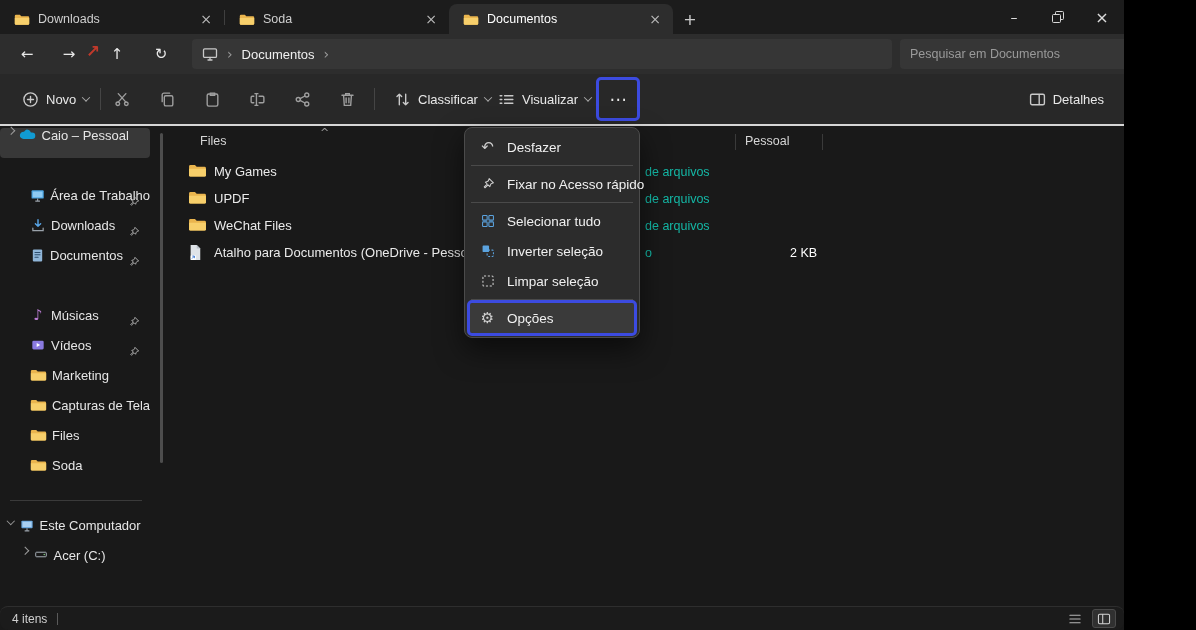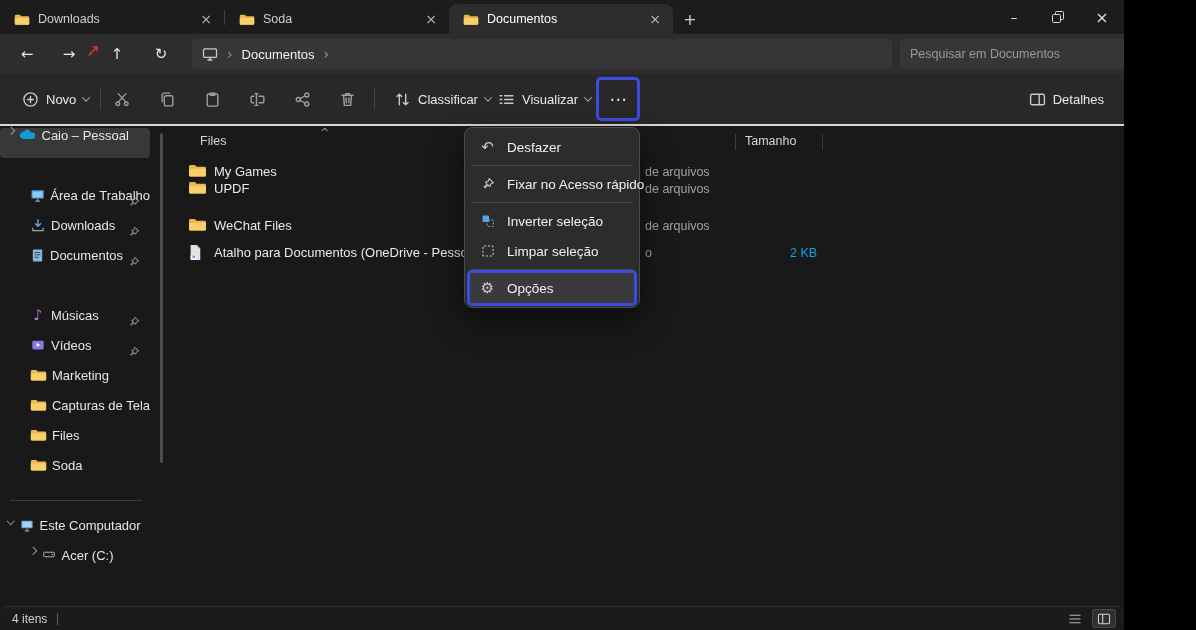--- a/index.html
+++ b/index.html
@@ -45,39 +45,39 @@
   .more-wrap { position:absolute; left:599px; top:6px; width:38px; height:38px; }
   .more-btn { width:38px; height:38px; display:flex; align-items:center; justify-content:center; font-size:17px; color:#e8e8e8; border-radius:4px; }
   .anno { position:absolute; border:3px solid #3c4be0; border-radius:5px; pointer-events:none; }
   .more-anno { left:-3px; top:-3px; right:-3px; bottom:-3px; }
   .brightline { position:absolute; top:124px; left:0; right:0; height:2px; background:#d6d6d6; }
 
   
   .sidebar { position:absolute; top:127px; left:0; width:164px; bottom:24px; background:#191919; }
   .side-item { position:absolute; left:0; width:150px; height:30px; display:flex; align-items:flex-start; gap:5px; padding-left:30px; color:#e6e6e6; font-size:13px; white-space:nowrap; }
   .side-item.has-chev { padding-left:8px; }
-  .side-item.indent { padding-left:30px; }
+  .side-item.indent { padding-left:22px; }
   .side-item.selected { background:#383838; border-radius:4px; }
   .chev-r { width:5.5px; height:5.5px; border-right:1.3px solid #9a9a9a; border-bottom:1.3px solid #9a9a9a; transform:rotate(-45deg); flex:0 0 auto; }
   .chev-d { width:5.5px; height:5.5px; border-right:1.3px solid #9a9a9a; border-bottom:1.3px solid #9a9a9a; transform:rotate(45deg); flex:0 0 auto; }
   .pin { position:absolute; right:10px; top:8px; }
   .side-sep { position:absolute; left:10px; width:132px; height:1px; background:#3a3a3a; }
   .side-scroll { position:absolute; right:1px; top:6px; width:3px; height:330px; background:#4d4d4d; border-radius:2px; }
 
   
   .main { position:absolute; top:127px; left:170px; right:0; bottom:24px; }
   .col-name { position:absolute; left:30px; top:7px; color:#d6d6d6; font-size:12.5px; }
   .col-caret { position:absolute; left:150px; top:-1px; color:#9a9a9a; font-size:11px; }
   .col-size { position:absolute; left:575px; top:7px; color:#d6d6d6; font-size:12.5px; }
   .col-div { position:absolute; top:7px; width:1px; height:16px; background:#3a3a3a; }
   .file-row { position:absolute; left:0; right:8px; height:27px; border-radius:3px; }
   .fi { position:absolute; left:18px; top:5px; }
   .fname { position:absolute; left:44px; top:6px; color:#eaeaea; font-size:13px; white-space:nowrap; }
-  .ftype { position:absolute; left:475px; top:7px; color:#a3a3a3; font-size:12.5px; }
-  .fsize { position:absolute; left:620px; top:7px; color:#0ea5e9; font-size:12.5px; }
+  .ftype { position:absolute; left:475px; top:7px; color:#14b8a6; font-size:12.5px; }
+  .fsize { position:absolute; left:620px; top:7px; color:#ffffff; font-size:12.5px; }
 
   
   .menu { position:absolute; left:464px; top:127px; width:176px; background:#2c2c2c; border:1px solid #4b4b4b; border-radius:8px; padding:4px; box-shadow:0 12px 28px rgba(0,0,0,.55); z-index:10; }
   .menu-item { position:relative; height:30px; display:flex; align-items:center; gap:11px; padding:0 10px; border-radius:4px; color:#f0f0f0; font-size:13.5px; white-space:nowrap; }
   .menu-item .mi { width:17px; display:flex; justify-content:center; flex:0 0 auto; }
   .menu-sep { height:1px; background:#4a4a4a; margin:3px 2px; }
   .menu-item.highlight { background:#3a3a3a; }
   .opc-anno { left:-2px; top:-3px; right:-2px; bottom:-3px; }
   .mi-glyph { color:#cfcfcf; font-size:15px; line-height:1; }
 
@@ -361,36 +361,36 @@
     </div>
 
 
     <div class="side-scroll"></div>
   </div>
 
   <div class="main">
     <div style="position:absolute;left:0;right:0;top:0;height:30px;">
       <span class="col-name">Files</span>
       <span class="col-caret glyph">^</span>
-      <span class="col-size">Tamanho</span>
+      <span class="col-size">Pessoal</span>
       <span class="col-div" style="left:565px"></span>
       <span class="col-div" style="left:652px"></span>
     </div>
 
     <div class="file-row" style="top:31px">
       <svg class="fi" width="19" height="15" viewBox="0 0 20 16">
           <path d="M1 3.5A1.5 1.5 0 0 1 2.5 2h4.8l1.8 2h8.4A1.5 1.5 0 0 1 19 5.5V13a1.5 1.5 0 0 1-1.5 1.5h-15A1.5 1.5 0 0 1 1 13z" fill="#eab54e"></path>
           <path d="M1 6h18v7a1.5 1.5 0 0 1-1.5 1.5h-15A1.5 1.5 0 0 1 1 13z" fill="#f7cf6b"></path>
         </svg>
       <span class="fname">My Games</span>
       <span class="ftype">de arquivos</span>
       <span class="fsize"></span>
     </div>
 
-    <div class="file-row" style="top:48px">
+    <div class="file-row" style="top:58px">
       <svg class="fi" width="19" height="15" viewBox="0 0 20 16">
           <path d="M1 3.5A1.5 1.5 0 0 1 2.5 2h4.8l1.8 2h8.4A1.5 1.5 0 0 1 19 5.5V13a1.5 1.5 0 0 1-1.5 1.5h-15A1.5 1.5 0 0 1 1 13z" fill="#eab54e"></path>
           <path d="M1 6h18v7a1.5 1.5 0 0 1-1.5 1.5h-15A1.5 1.5 0 0 1 1 13z" fill="#f7cf6b"></path>
         </svg>
       <span class="fname">UPDF</span>
       <span class="ftype">de arquivos</span>
       <span class="fsize"></span>
     </div>
 
     <div class="file-row" style="top:85px">
@@ -424,20 +424,31 @@
     <div class="menu-sep"></div>
     <div class="menu-item">
       <span class="mi">
         <svg width="14" height="14" viewBox="0 0 16 16" fill="none" stroke="#cfcfcf" stroke-width="1.2" stroke-linejoin="round">
             <path d="M9.3 1.8l4.9 4.9-1.9.6a2.2 2.2 0 0 0-1.4 1.4l-.8 2.3-2.1-2.1-3.4 3.4-.9-.9 3.4-3.4-2.1-2.1 2.3-.8a2.2 2.2 0 0 0 1.4-1.4z"></path>
           </svg>
       </span>
       <span>Fixar no Acesso rápido</span>
     </div>
     <div class="menu-sep"></div>
+    <div class="menu-item">
+      <span class="mi">
+        <svg width="14" height="14" viewBox="0 0 16 16" fill="none" stroke="#5ba3df" stroke-width="1.2">
+            <rect x="1.8" y="1.8" width="5.2" height="5.2" rx=".8"></rect>
+            <rect x="9" y="1.8" width="5.2" height="5.2" rx=".8"></rect>
+            <rect x="1.8" y="9" width="5.2" height="5.2" rx=".8"></rect>
+            <rect x="9" y="9" width="5.2" height="5.2" rx=".8"></rect>
+          </svg>
+      </span>
+      <span>Selecionar tudo</span>
+    </div>
     <div class="menu-item">
       <span class="mi">
         <svg width="14" height="14" viewBox="0 0 16 16">
             <rect x="1.8" y="1.8" width="7.4" height="7.4" rx="1" fill="#5ba3df"></rect>
             <rect x="7" y="7" width="7.2" height="7.2" rx="1" fill="none" stroke="#5ba3df" stroke-width="1.2" stroke-dasharray="2.2 1.8"></rect>
           </svg>
       </span>
       <span>Inverter seleção</span>
     </div>
     <div class="menu-item">

